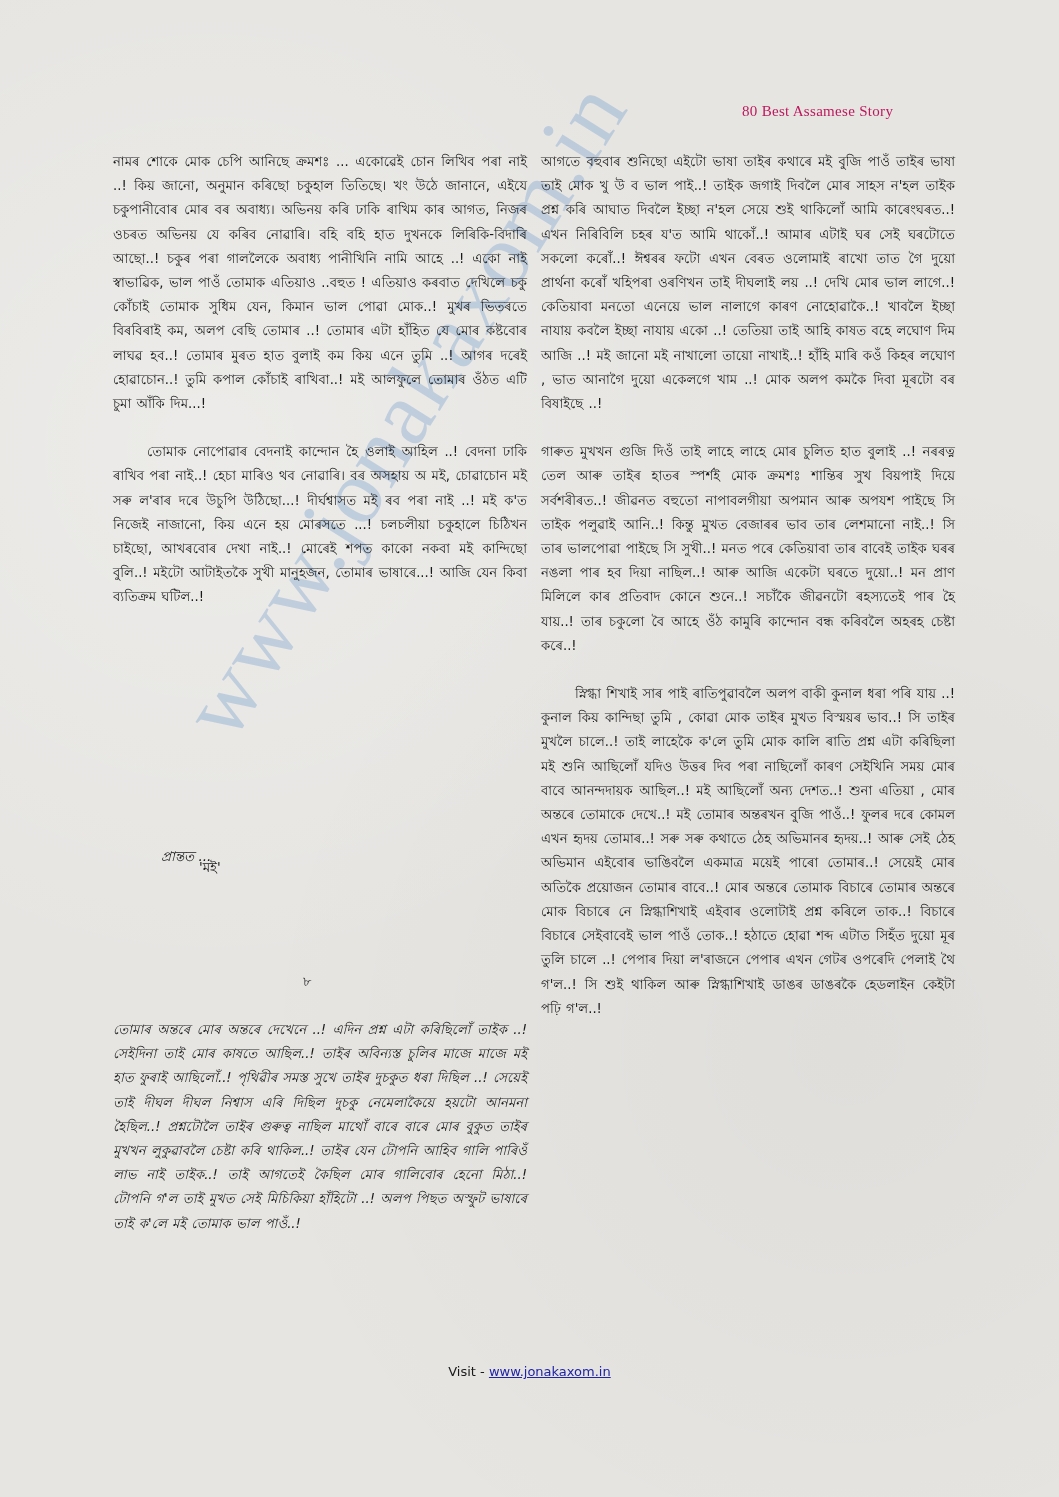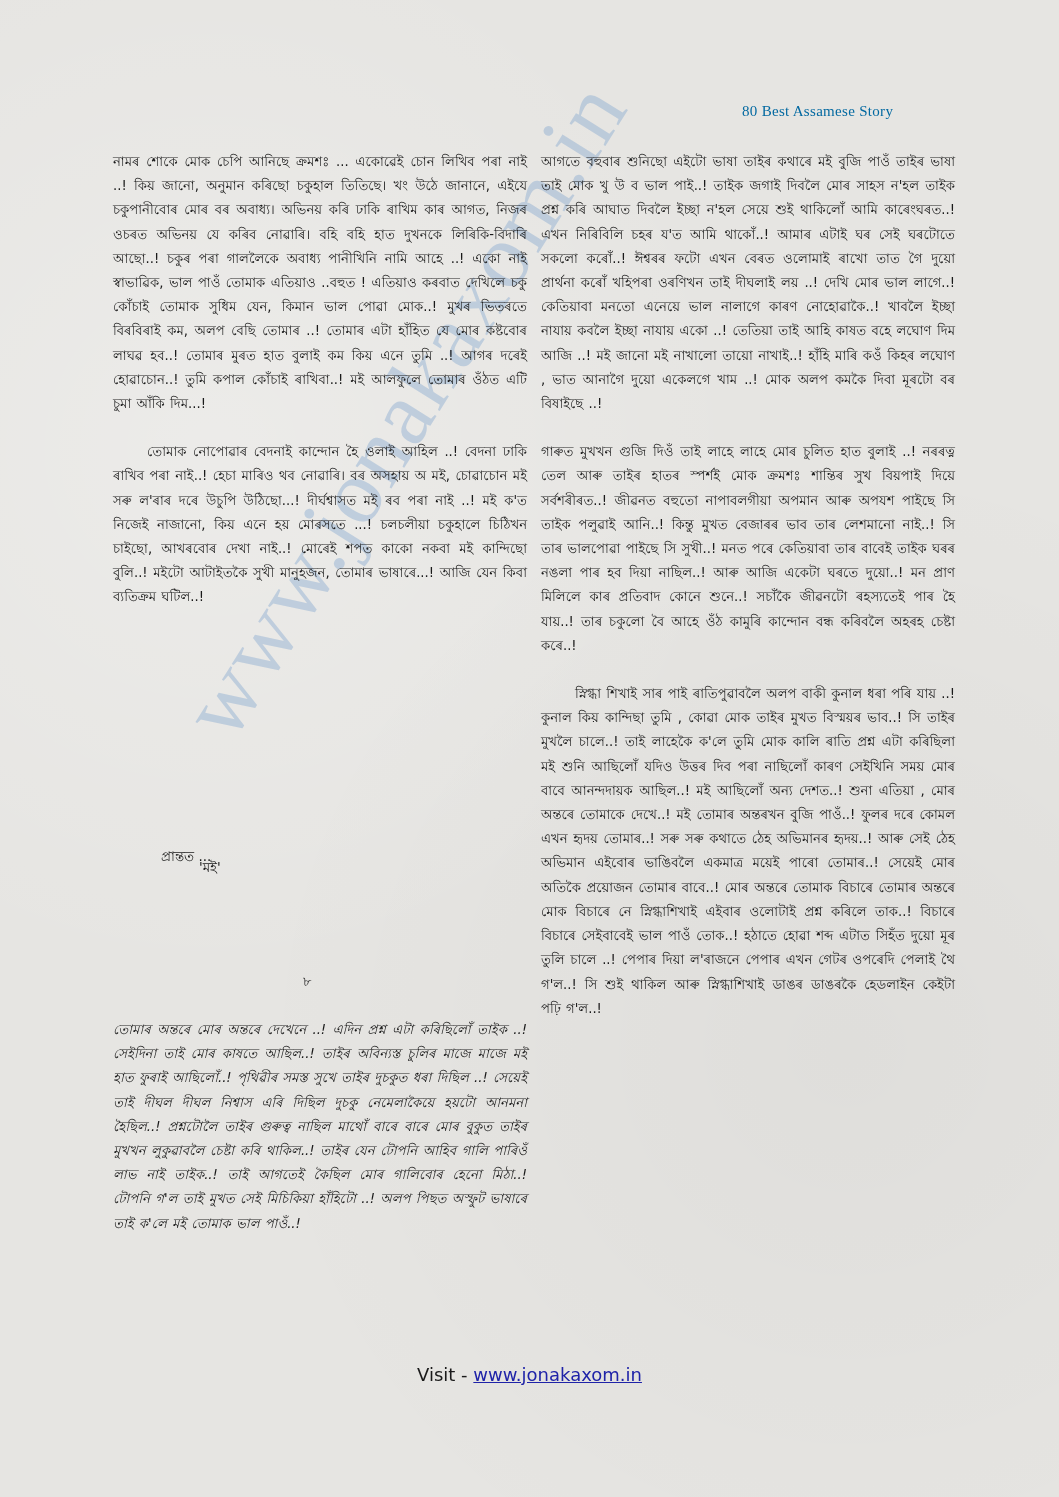--- a/index.html
+++ b/index.html
@@ -9,40 +9,40 @@
     background-image:
       radial-gradient(circle at 20% 30%, rgba(255,255,255,0.25) 0, rgba(255,255,255,0) 40%),
       radial-gradient(circle at 80% 70%, rgba(0,0,0,0.03) 0, rgba(0,0,0,0) 45%);
     font-family: "DejaVu Sans", sans-serif;
     color: #1a1a1a;
   }
   .page { position: absolute; inset: 0; }
   .header-title {
     position: absolute; top: 103px; left: 742px;
     font-family: "Liberation Serif", "DejaVu Serif", serif;
-    font-size: 15px; letter-spacing: 0.3px; color: #0369a1;
+    font-size: 15px; letter-spacing: 0.3px; color: #be185d;
   }
   .col { position: absolute; width: 414px; }
   .col-left { left: 113px; top: 150px; }
   .col-right { left: 541px; top: 150px; }
   p.para {
     margin: 0; font-size: 13.2px; line-height: 24.2px; text-align: justify;
     text-align-last: left; word-spacing: 1px;
   }
   p.indent { text-indent: 34px; }
   .gap { height: 22px; }
   .gap-lg { height: 24px; }
   .sig { font-size: 13.4px; line-height: 24px; }
-  .sig-1 { position: absolute; left: 161px; top: 845px; }
+  .sig-1 { position: absolute; left: 161px; top: 845px; font-style: italic; }
   .sig-2 { position: absolute; left: 199px; top: 856px; }
   .chapter-num { position: absolute; left: 303px; top: 972px; font-size: 13px; }
   .col-left-2 { left: 113px; top: 1018px; font-style: italic; }
   .footer {
     position: absolute; top: 1364px; left: 0; width: 1059px; text-align: center;
-    font-size: 18px; color: #1a1a1a;
+    font-size: 13px; color: #1a1a1a;
   }
   .footer a { color: #1f23a8; text-decoration: underline; }
   .watermark {
     position: absolute; left: 160px; top: 700px;
     transform: rotate(-58deg); transform-origin: left top;
     font-family: "Liberation Serif", "DejaVu Serif", serif;
     font-size: 92px; color: rgba(120,160,205,0.38); letter-spacing: 2px;
     white-space: nowrap; pointer-events: none;
   }
 </style>

